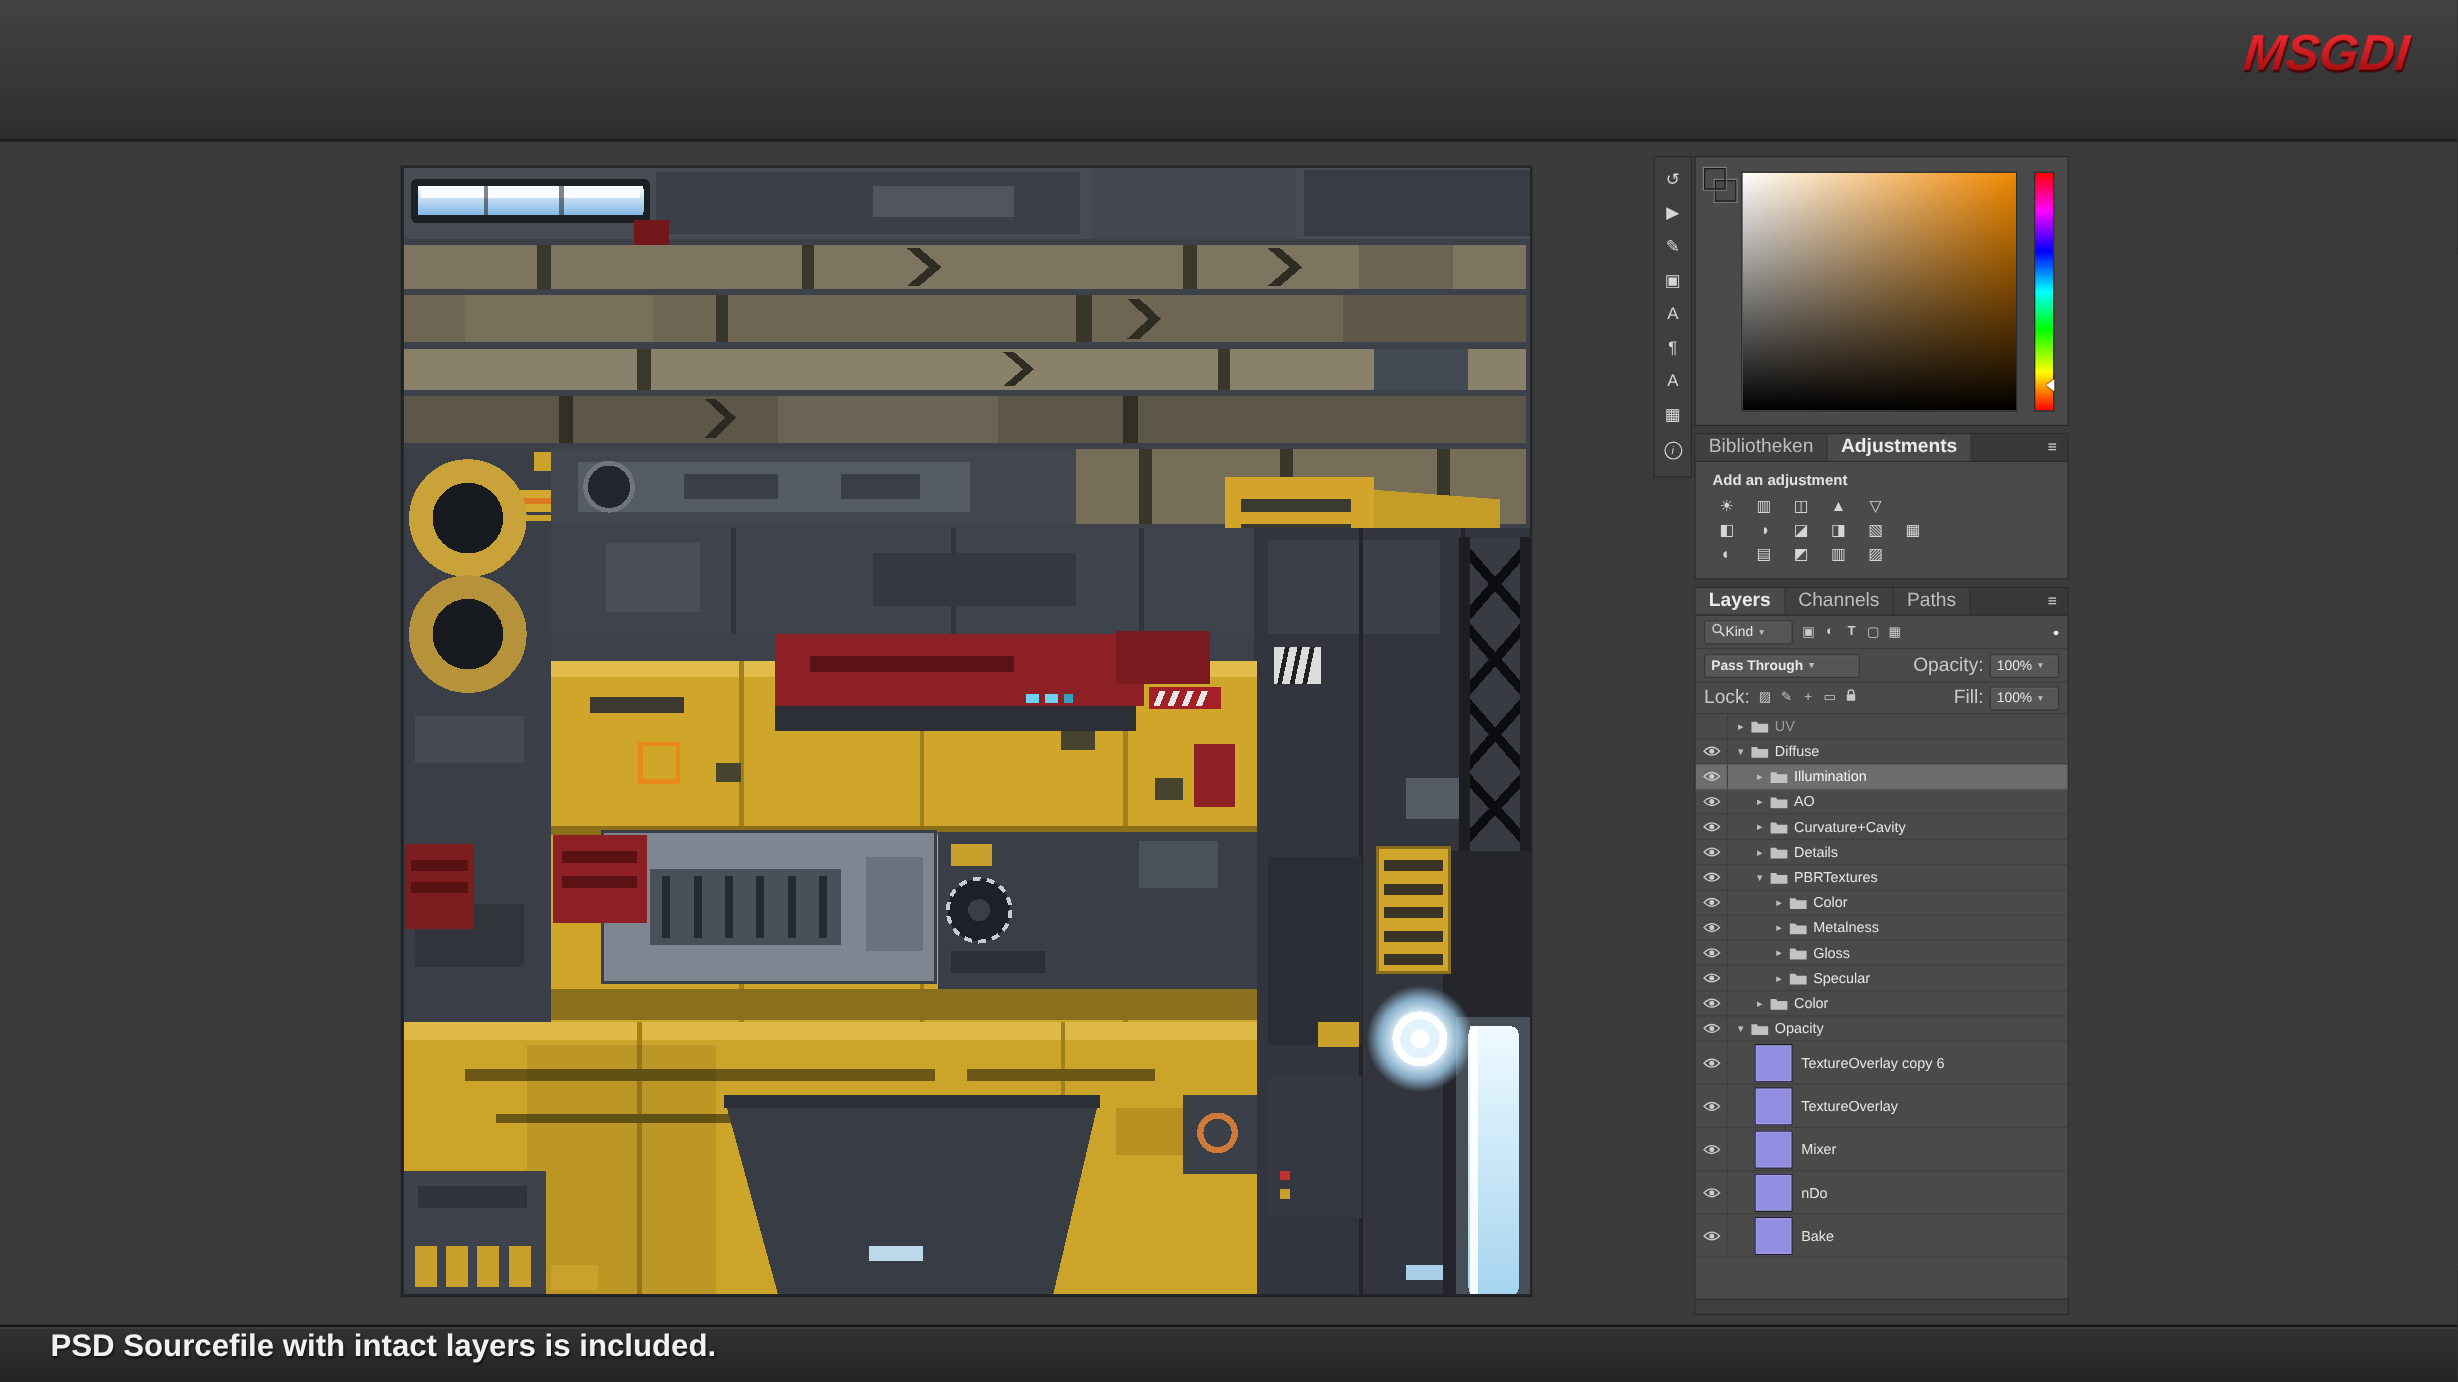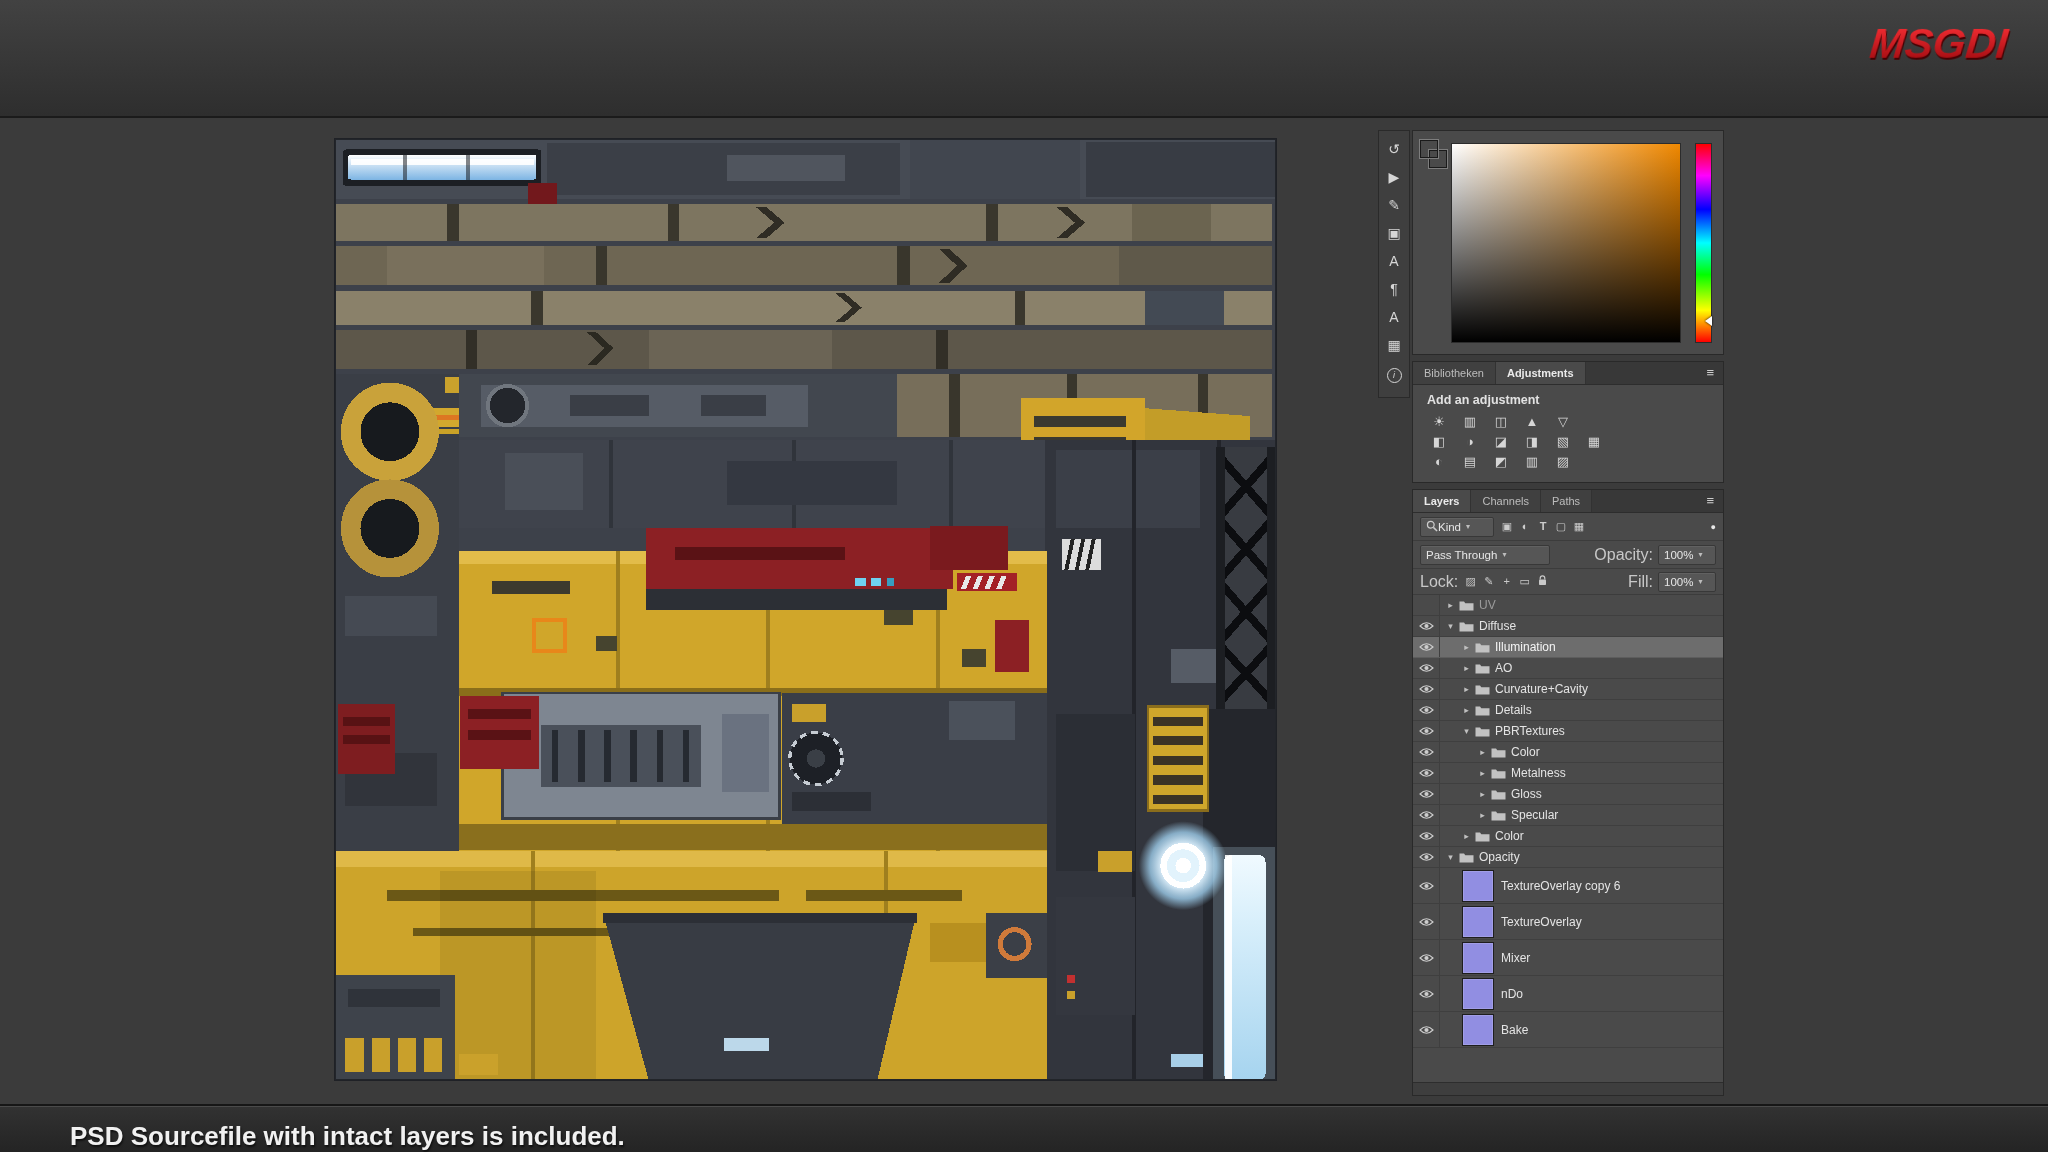--- a/index.html
+++ b/index.html
@@ -14,21 +14,21 @@
          -webkit-background-clip:text;background-clip:text;color:transparent;
          filter:drop-shadow(3px 4px 2px rgba(0,0,0,0.55));}
   .logo{position:absolute;right:40px;top:20px;font-size:42px;font-weight:bold;font-style:italic;
         letter-spacing:0;transform:skewX(-6deg);
         background:linear-gradient(180deg,#ef2b31 15%,#a50d12 85%);
         -webkit-background-clip:text;background-clip:text;color:transparent;
         filter:drop-shadow(1px 2px 0px #450002);}
 
   
   .ftr{position:absolute;left:0;right:0;bottom:0;height:46px;background:linear-gradient(180deg,#323232,#242424);
-       border-top:2px solid #161616;box-shadow:inset 0 1px 0 #4a4a4a;display:flex;align-items:flex-end;padding-left:28px;}
+       border-top:2px solid #161616;box-shadow:inset 0 1px 0 #4a4a4a;display:flex;align-items:flex-start;}
   .caption{margin:0 0 0 42px;font-size:26px;font-weight:bold;color:#f1f1f1;text-shadow:1px 2px 2px rgba(0,0,0,.6);}
 
   
   .canvas{position:absolute;left:334px;top:138px;width:941px;height:941px;border:1px solid #1f2126;display:block;}
 
   
   .tool-strip{position:absolute;left:1378px;top:130px;width:30px;background:#3f3f3f;border:1px solid #2a2a2a;
               display:flex;flex-direction:column;align-items:center;gap:12px;padding:10px 0 14px 0;}
   .tool-ic{width:100%;text-align:center;font-size:14px;color:#d6d6d6;line-height:16px;cursor:default;}
   .tool-ic .circle-i{display:inline-block;width:13px;height:13px;border:1px solid #d6d6d6;border-radius:50%;
@@ -44,21 +44,21 @@
   .sw.bg{left:16px;top:19px;z-index:1;}
   .sat-square{position:absolute;left:38px;top:12px;width:228px;height:198px;border:1px solid #2c2c2c;
      background:linear-gradient(to top,#000 0%,rgba(0,0,0,0) 100%),linear-gradient(to right,#ffffff,#f08800);}
   .hue-bar{position:absolute;left:282px;top:12px;width:15px;height:198px;border:1px solid #2c2c2c;
      background:linear-gradient(to bottom,#ff0000 0%,#ff00ff 16%,#0000ff 33%,#00ffff 50%,#00ff00 66%,#ffff00 84%,#ff0000 100%);}
   .hue-marker{position:absolute;right:-1px;width:0;height:0;border-top:5px solid transparent;border-bottom:5px solid transparent;
      border-right:7px solid #ffffff;filter:drop-shadow(0 0 1px #000);}
 
   
   .tabbar{display:flex;background:#383838;border-bottom:1px solid #2d2d2d;height:22px;}
-  .tab{line-height:22px;padding:0 11px;font-size:11px;color:#bdbdbd;background:#404040;border-right:1px solid #323232;cursor:default;}
+  .tab{line-height:22px;padding:0 11px;font-size:16px;color:#bdbdbd;background:#404040;border-right:1px solid #323232;cursor:default;}
   .tab.active{background:#4a4a4a;color:#eaeaea;font-weight:bold;}
   .pmenu{margin-left:auto;color:#cfcfcf;padding:0 9px;line-height:22px;font-size:13px;cursor:default;}
 
   
   .adj-panel{height:122px;}
   .adj-head{font-size:12.5px;font-weight:bold;color:#e2e2e2;padding:8px 0 3px 14px;}
   .adj-row{display:flex;gap:7px;padding-left:14px;margin:3px 0;}
   .adj-ic{width:24px;height:17px;text-align:center;font-size:13px;line-height:17px;color:#d6d6d6;cursor:default;}
 
   
@@ -66,21 +66,21 @@
   .ctl-row{display:flex;align-items:center;padding:0 7px;gap:5px;border-bottom:1px solid #3c3c3c;flex:0 0 auto;}
   .filter-row{height:27px;}
   .blend-row{height:27px;}
   .lock-row{height:25px;}
   .lbl{font-size:16px;color:#c8c8c8;}
   .ddl{display:flex;align-items:center;justify-content:flex-start;background:#565656;border:1px solid #383838;
        border-radius:2px;height:18px;padding:0 5px;font-size:11.5px;color:#e6e6e6;
        box-shadow:inset 0 1px 0 rgba(255,255,255,.07);cursor:default;}
   .ddl .chev{font-size:8px;color:#bdbdbd;margin-left:5px;}
   .kind-box{width:62px;}
-  .blend-box{width:118px;}
+  .blend-box{width:118px;font-weight:bold;}
   .val-box{width:46px;}
   .fic{font-size:11px;color:#cccccc;width:16px;text-align:center;cursor:default;}
   .fic.bold{font-weight:bold;}
   .fdot{margin-left:auto;font-size:9px;color:#e8e8e8;cursor:default;}
   .lk{font-size:11px;color:#c9c9c9;width:15px;text-align:center;cursor:default;line-height:13px;}
   .fill-lbl{margin-left:auto;}
 
   .layer-list{flex:1 1 auto;position:relative;background:#4a4a4a;overflow:hidden;}
   .lrow{display:flex;align-items:center;border-bottom:1px solid rgba(0,0,0,.14);box-sizing:border-box;cursor:default;}
   .lrow.grp{height:21px;}

